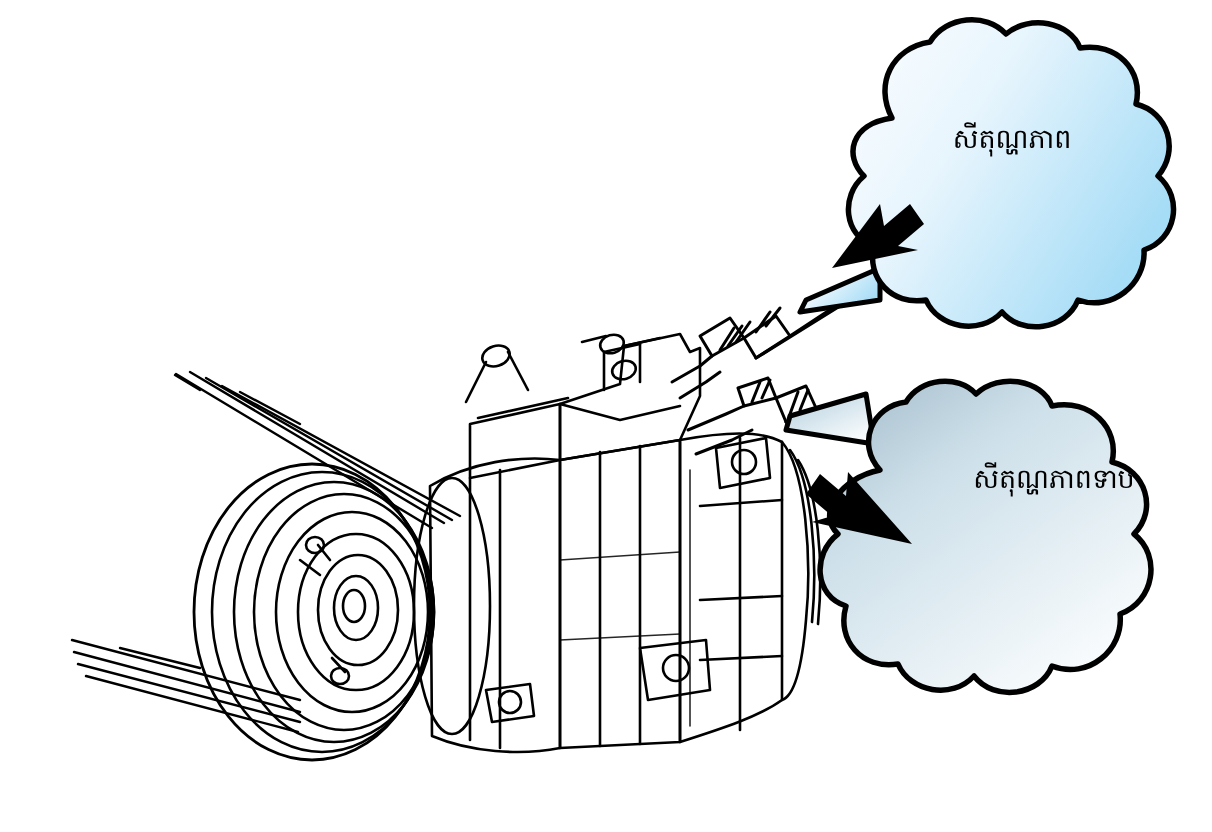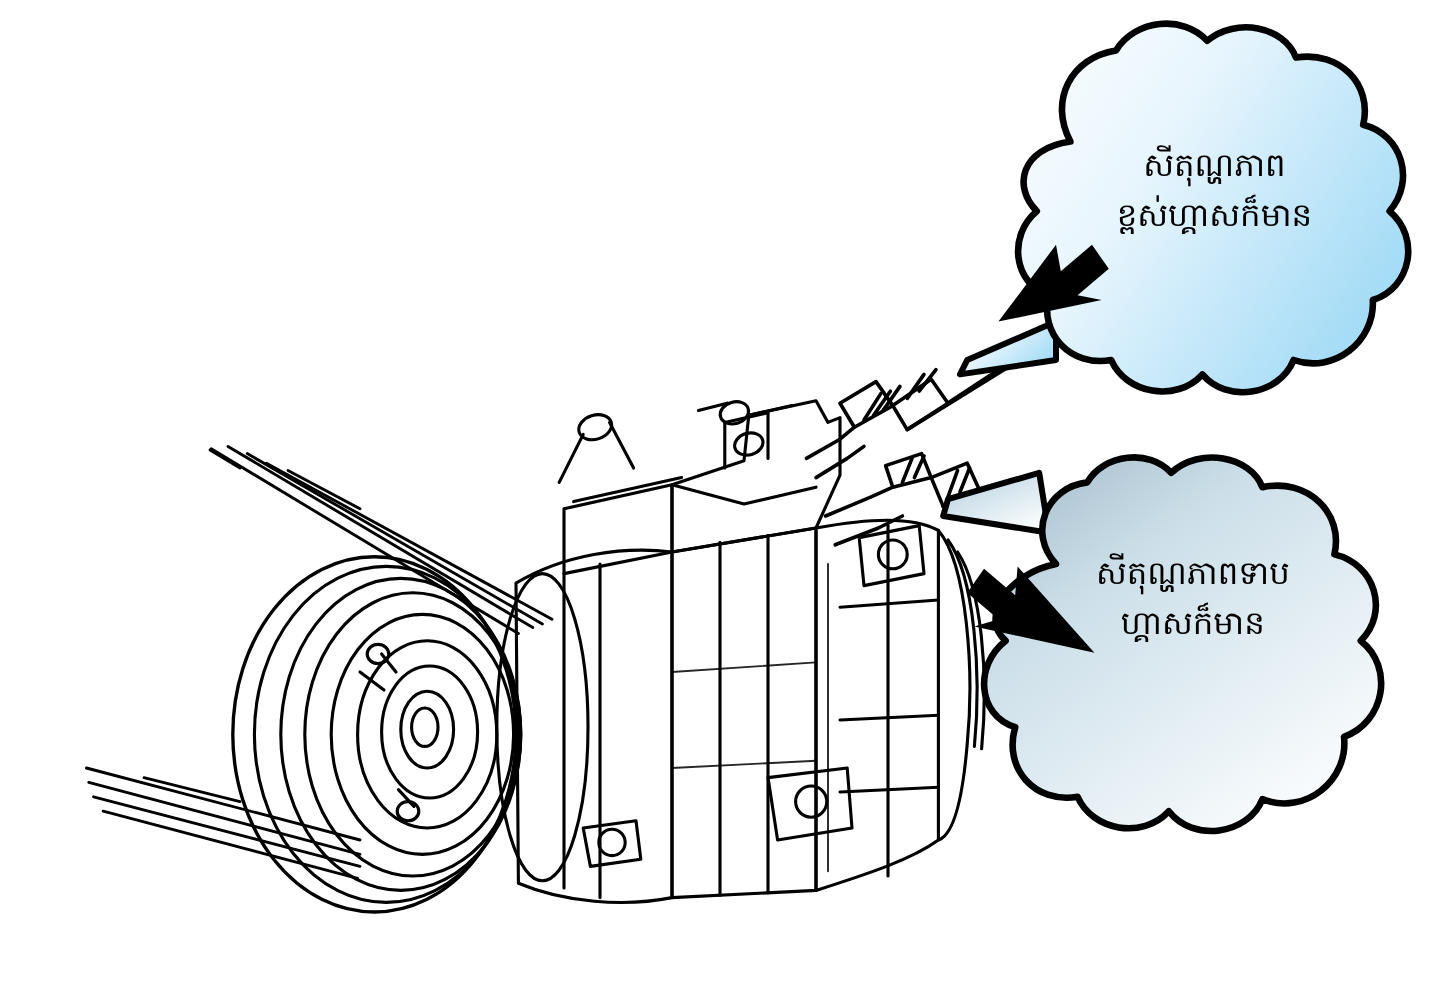--- a/index.html
+++ b/index.html
@@ -14,21 +14,21 @@
     position:absolute;
     text-align:center;
     color:#000000;
     font-family:"DejaVu Sans","Liberation Sans",sans-serif;
     font-size:27px;
     line-height:1.52;
     white-space:nowrap;
     pointer-events:none;
   }
   #callout1-text{left:862px;top:118px;width:300px;}
-  #callout2-text{left:844px;top:458px;width:300px;}
+  #callout2-text{left:904px;top:458px;width:300px;}
   .bubble-text div{margin:0;padding:0;}
 </style>
 </head>
 <body>
 
 <div id="stage">
 
   <svg class="layer" viewBox="0 0 1212 832" width="1212" height="832" xmlns="http://www.w3.org/2000/svg">
     <g fill="none" stroke="#000000" stroke-width="2.6" stroke-linecap="round" stroke-linejoin="round">
 
@@ -180,21 +180,20 @@
              C980 336 938 328 926 300
              C892 306 866 278 874 246
              C844 236 840 196 864 176
              C844 156 850 124 892 118 Z" fill="url(#grad-hi)" stroke="#000000" stroke-width="5.5" stroke-linejoin="round"></path>
 
     <path d="M832 268 L880 204 L884 226 L910 204 L924 224 L898 246 L918 250 Z" fill="#000000" stroke="none"></path>
   </svg>
 
   <div class="bubble-text" id="callout1-text">
     <div>សីតុណ្ហភាព</div>
-    <div>ខ្ពស់ហ្គាសក៏មាន</div>
   </div>
 
   <svg class="layer" viewBox="0 0 1212 832" width="1212" height="832" xmlns="http://www.w3.org/2000/svg">
     <defs>
       <linearGradient id="grad-lo" x1="0%" y1="0%" x2="78%" y2="100%">
         <stop offset="0%" stop-color="#9fb8c6"></stop>
         <stop offset="35%" stop-color="#ccdfe9"></stop>
         <stop offset="100%" stop-color="#fbfdfe"></stop>
       </linearGradient>
     </defs>
@@ -213,16 +212,15 @@
              C952 700 910 692 898 664
              C862 670 836 640 846 606
              C814 596 812 554 838 534
              C816 514 840 478 880 470 Z" fill="url(#grad-lo)" stroke="#000000" stroke-width="5.5" stroke-linejoin="round"></path>
 
     <path d="M912 544 L848 472 L846 496 L820 474 L806 494 L832 516 L812 522 Z" fill="#000000" stroke="none"></path>
   </svg>
 
   <div class="bubble-text" id="callout2-text">
     <div>សីតុណ្ហភាពទាប</div>
-    <div>ហ្គាសក៏មាន</div>
   </div>
 
 </div>
 
 </body></html>

